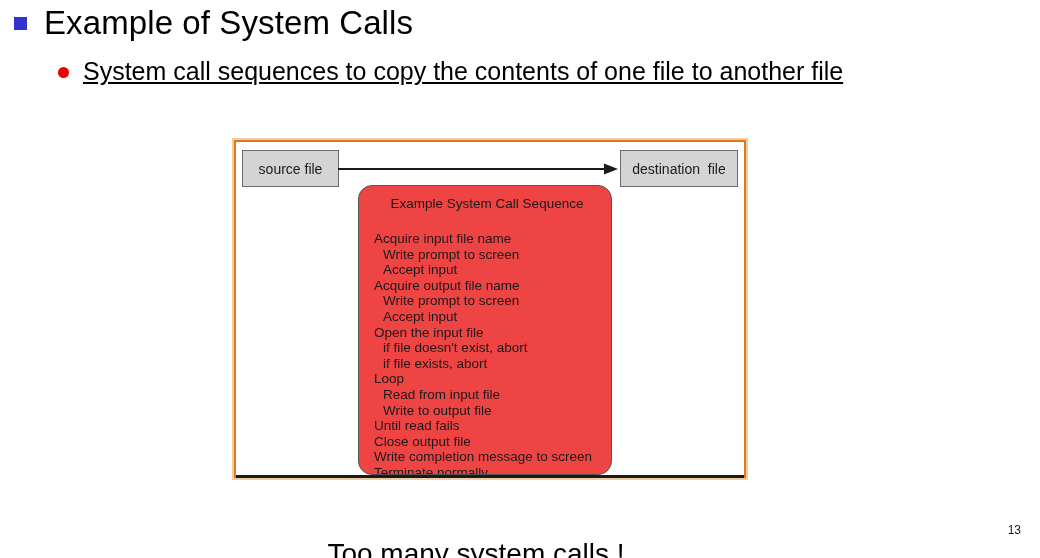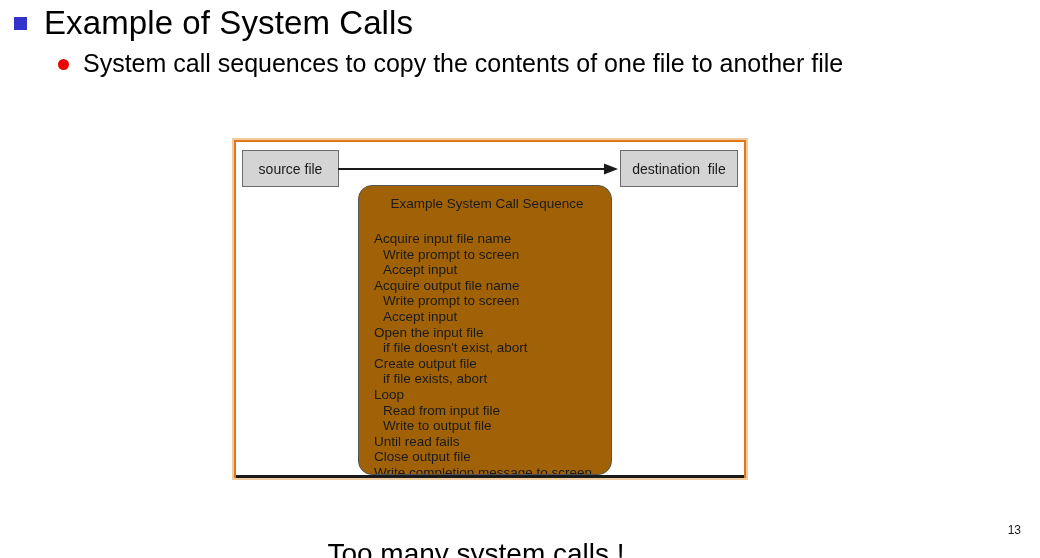--- a/index.html
+++ b/index.html
@@ -16,21 +16,21 @@
     color: #000000;
   }
 
   
   .bullet-row {
     position: absolute;
     display: flex;
     align-items: flex-start;
   }
   #level1-row { left: 14px; top: 4px; }
-  #level2-row { left: 58px; top: 48px; }
+  #level2-row { left: 58px; top: 56px; text-decoration: underline; }
 
   .sq-bullet {
     width: 13px;
     height: 13px;
     background: #3333cc;
     margin-top: 13px;
     margin-right: 17px;
     flex: 0 0 auto;
   }
   .dot-bullet {
@@ -112,21 +112,21 @@
   }
 
   
   #sequence-box {
     position: absolute;
     left: 124px;
     top: 45px;
     width: 254px;
     height: 290px;
     box-sizing: border-box;
-    background: #a16207;
+    background: #ef4444;
     border: 1px solid #555555;
     border-radius: 14px;
     padding: 8px 0 0 0;
     overflow: hidden;
   }
   #sequence-title {
     text-align: center;
     font-size: 13.5px;
     line-height: 20px;
     color: #1a1a1a;
@@ -199,21 +199,20 @@
     <div id="sequence-title">Example System Call Sequence</div>
     <div id="sequence-lines">
         <div class="seq-line">Acquire input file name</div>
         <div class="seq-line indent">Write prompt to screen</div>
         <div class="seq-line indent">Accept input</div>
         <div class="seq-line">Acquire output file name</div>
         <div class="seq-line indent">Write prompt to screen</div>
         <div class="seq-line indent">Accept input</div>
         <div class="seq-line">Open the input file</div>
         <div class="seq-line indent">if file doesn't exist, abort</div>
-        <div class="seq-line">Create output file</div>
         <div class="seq-line indent">if file exists, abort</div>
         <div class="seq-line">Loop</div>
         <div class="seq-line indent">Read from input file</div>
         <div class="seq-line indent">Write to output file</div>
         <div class="seq-line">Until read fails</div>
         <div class="seq-line">Close output file</div>
         <div class="seq-line">Write completion message to screen</div>
         <div class="seq-line">Terminate normally</div>
       </div>
   </div>

